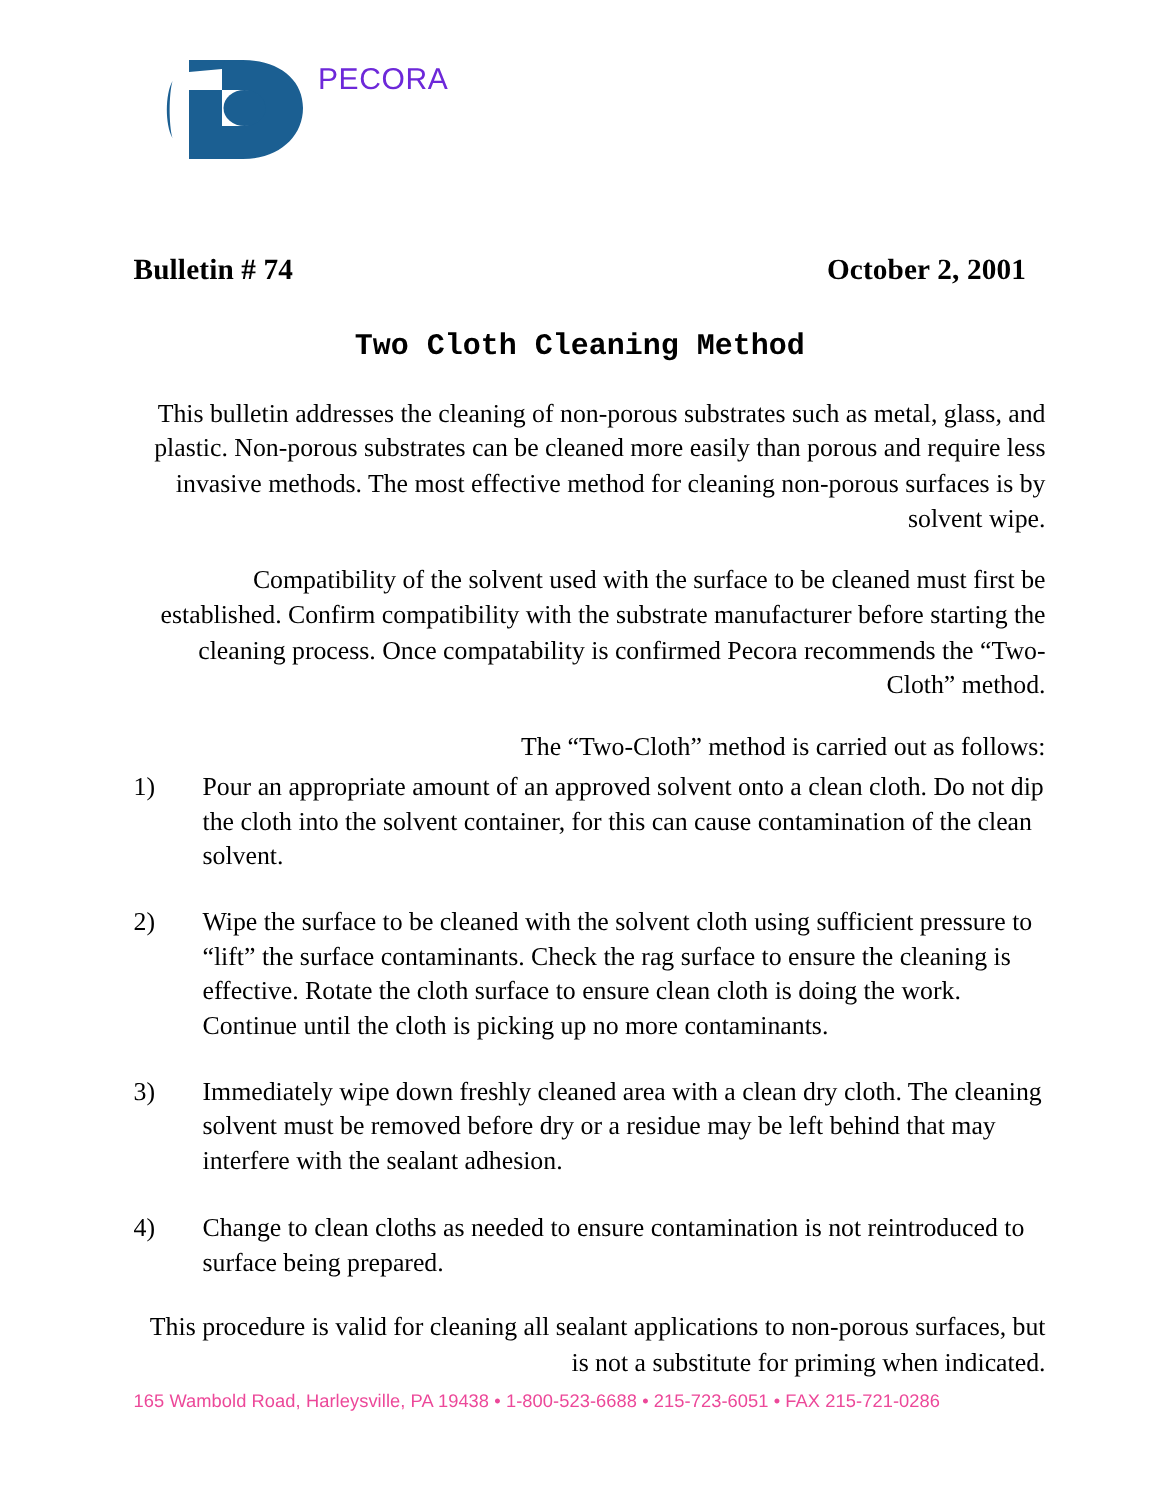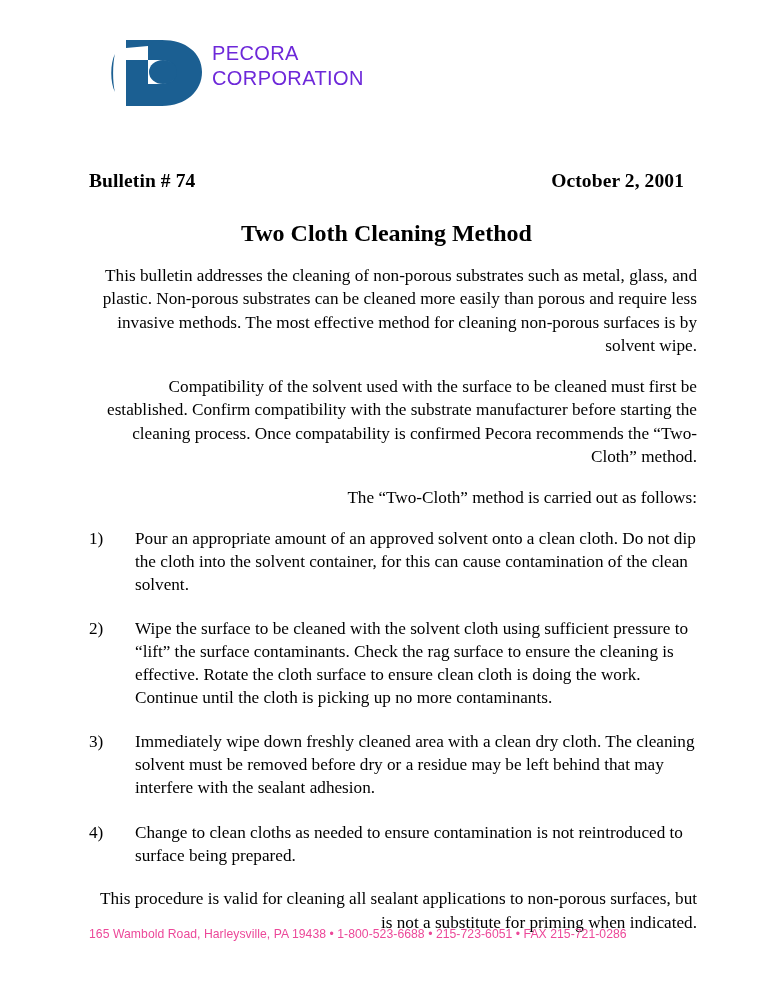--- a/index.html
+++ b/index.html
@@ -72,39 +72,40 @@
     letter-spacing: 0.1px;
     gap: 24px;
   }
 
   .doc-title {
     position: absolute;
     left: 89px;
     top: 220px;
     width: 595px;
     text-align: center;
-    font-size: 24px;
+    font-size: 20px;
     font-weight: bold;
+    font-family: Liberation Mono, monospace;
   }
 
   
   .body-col {
     position: absolute;
     left: 89px;
     top: 264px;
     width: 608px;
     font-size: 17.2px;
     line-height: 23.3px;
   }
 
   .para {
     margin: 0 0 18px 0;
     text-align: right;
   }
-  .para.tight { margin-bottom: 17px; font-family: Liberation Serif, serif; }
+  .para.tight { margin-bottom: 3px; font-family: Liberation Serif, serif; }
 
   .list {
     margin: 0;
     padding: 0;
     list-style: none;
   }
   .list-item {
     display: flex;
     margin-bottom: 20px;
   }
@@ -150,21 +151,20 @@
                  C68 29, 62 24, 52 24 L40 24 L40 70 L18 70 Z" fill="#1b5f92"></path>
 
         <path d="M18 4 L40 4 L40 24 L18 24 Z" fill="#ffffff"></path>
         <path d="M18 4 L42 4 L40 10 L18 12 Z" fill="#1b5f92"></path>
 
         <ellipse cx="55" cy="36" rx="14" ry="12" fill="#1b5f92"></ellipse>
       </svg>
     </div>
     <div class="logo-words">
       <span class="l1">PECORA</span>
-      <span class="l2">CORPORATION</span>
     </div>
   </div>
 
   <div class="header-row">
     <span>Bulletin # 74</span>
     <span>October 2, 2001</span>
   </div>
 
   <div class="doc-title">Two Cloth Cleaning Method</div>
 

